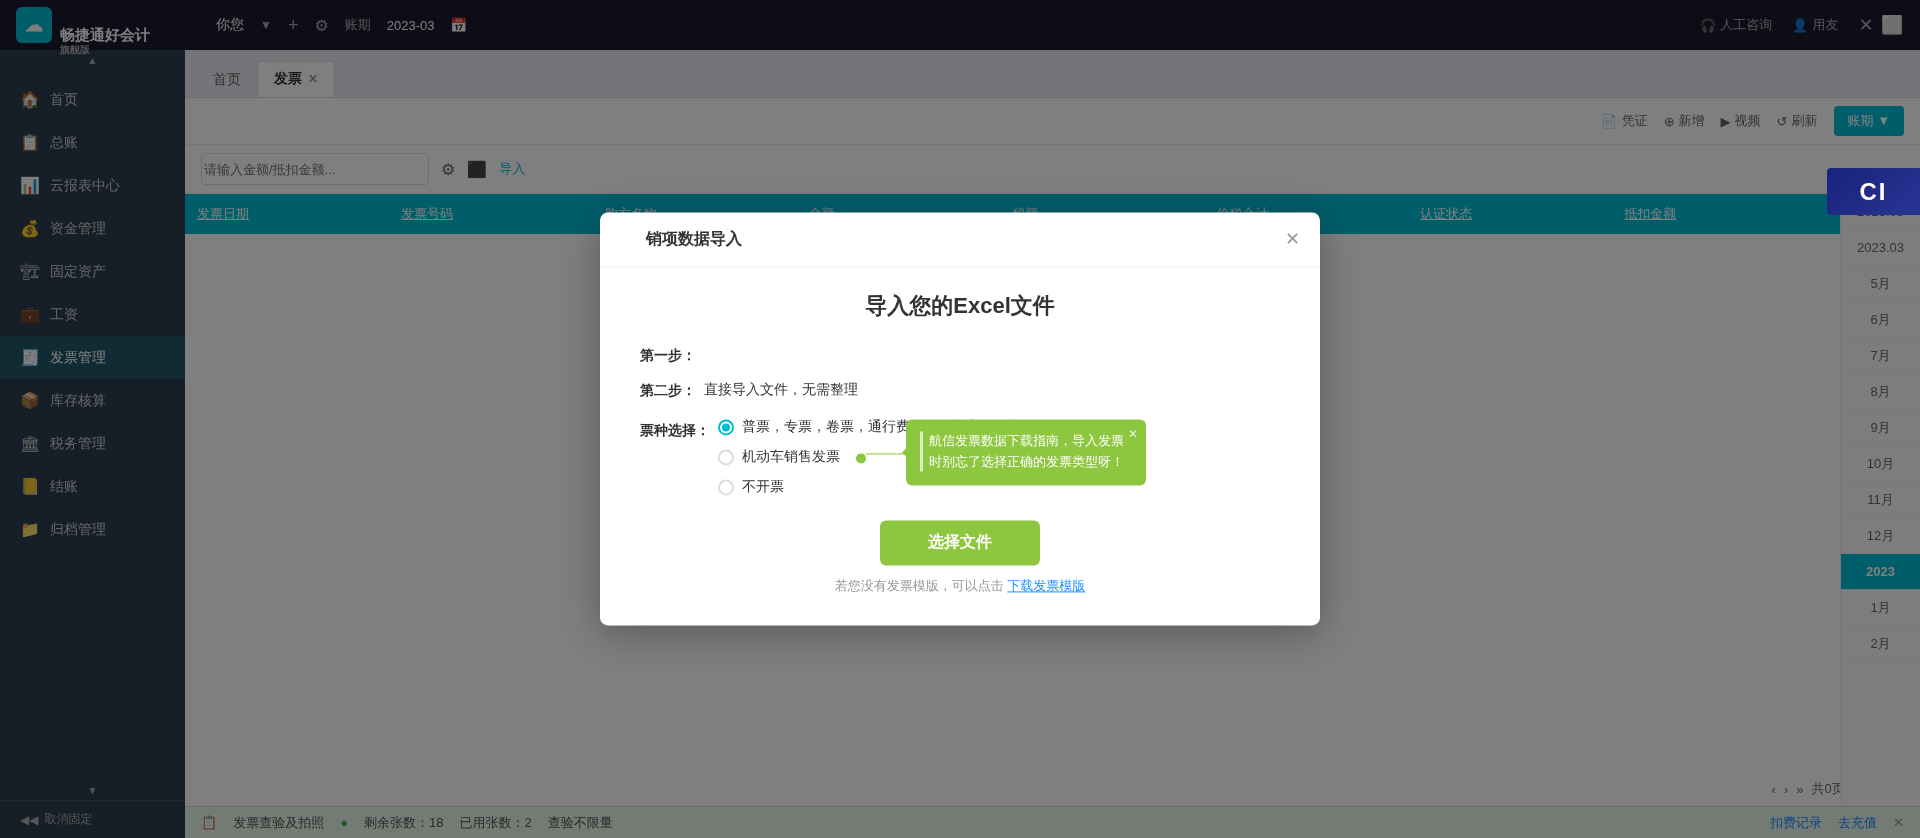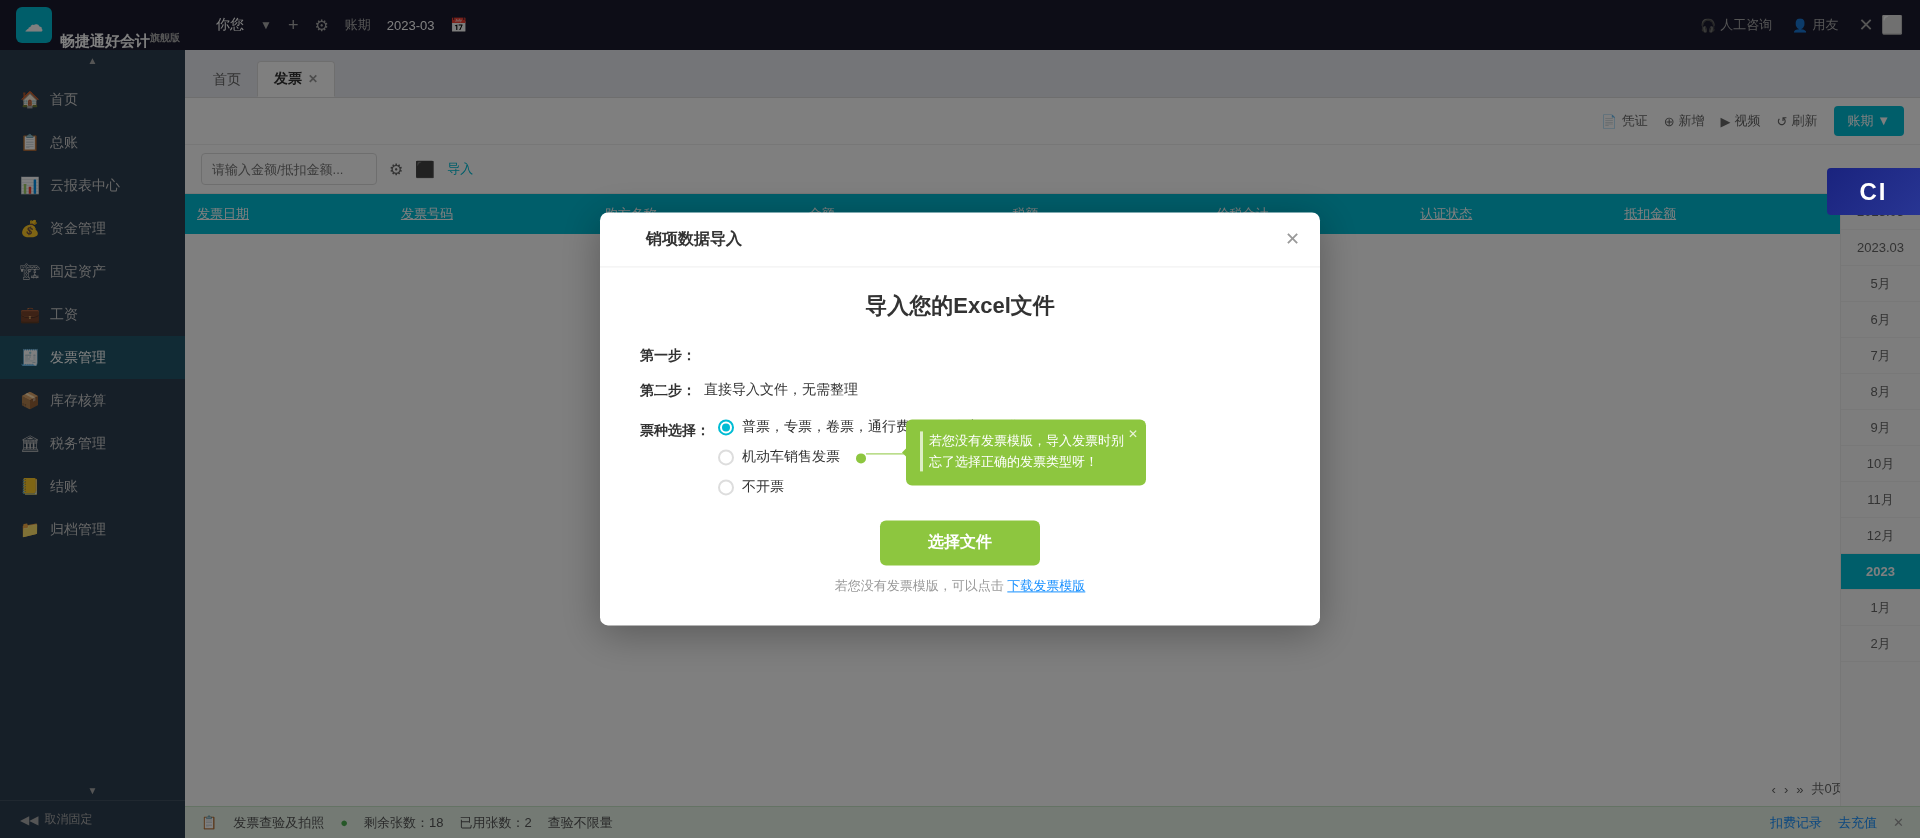--- a/index.html
+++ b/index.html
@@ -25,21 +25,21 @@
       font-size: 16px;
       font-weight: bold;
     }
     .logo-icon {
       width: 36px; height: 36px;
       background: #00bcd4;
       border-radius: 6px;
       display: flex; align-items: center; justify-content: center;
       font-size: 18px;
     }
-    .logo-text { display: flex; flex-direction: row; line-height: 1.2; margin-top: 31px; }
+    .logo-text { display: flex; flex-direction: column; line-height: 1.2; margin-top: 31px; }
     .logo-main { font-size: 15px; }
     .logo-sub { font-size: 10px; color: #aaa; }
     .topbar-middle {
       flex: 1;
       display: flex;
       align-items: center;
       gap: 16px;
       padding-left: 20px;
     }
     .company-name { color: white; font-size: 14px; }
@@ -186,25 +186,25 @@
     
     .toolbar {
       display: flex;
       align-items: center;
       padding: 8px 16px;
       gap: 12px;
       border-bottom: 1px solid #eee;
       flex-shrink: 0;
     }
     .search-input {
-      width: 176px;
+      width: 228px;
       height: 32px;
       border: 1px solid #ddd;
       border-radius: 4px;
-      padding: 0 10px;
+      padding: 0 2px;
       font-size: 13px;
       color: #999;
       outline: none;
     }
     .table-header {
       display: flex;
       align-items: center;
       background: #00bcd4;
       height: 40px;
       padding: 0 12px;
@@ -751,21 +751,21 @@
           <span>机动车销售发票</span>
 
           <div style="position:relative;display:inline-block;margin-left:8px;">
             <span style="width:10px;height:10px;background:#8dc63f;border-radius:50%;display:inline-block;vertical-align:middle;"></span>
             
             <div style="position:absolute;left:10px;top:4px;width:50px;height:1px;background:#8dc63f;"></div>
             
             <div class="tooltip-bubble" style="right:-280px;top:-30px;position:absolute;">
               <span class="tooltip-close">✕</span>
               <span style="display:inline-block;width:3px;height:40px;background:rgba(255,255,255,0.7);vertical-align:middle;margin-right:6px;float:left;"></span>
-              <span>若您没有发票模版，导入发票时别忘了选择正确的发票类型呀！</span>
+              <span>航信发票数据下载指南，导入发票时别忘了选择正确的发票类型呀！</span>
             </div>
           </div>
         </label>
         <label class="radio-item">
           <div class="radio-circle"></div>
           <span>不开票</span>
         </label>
       </div>
     </div>
 

